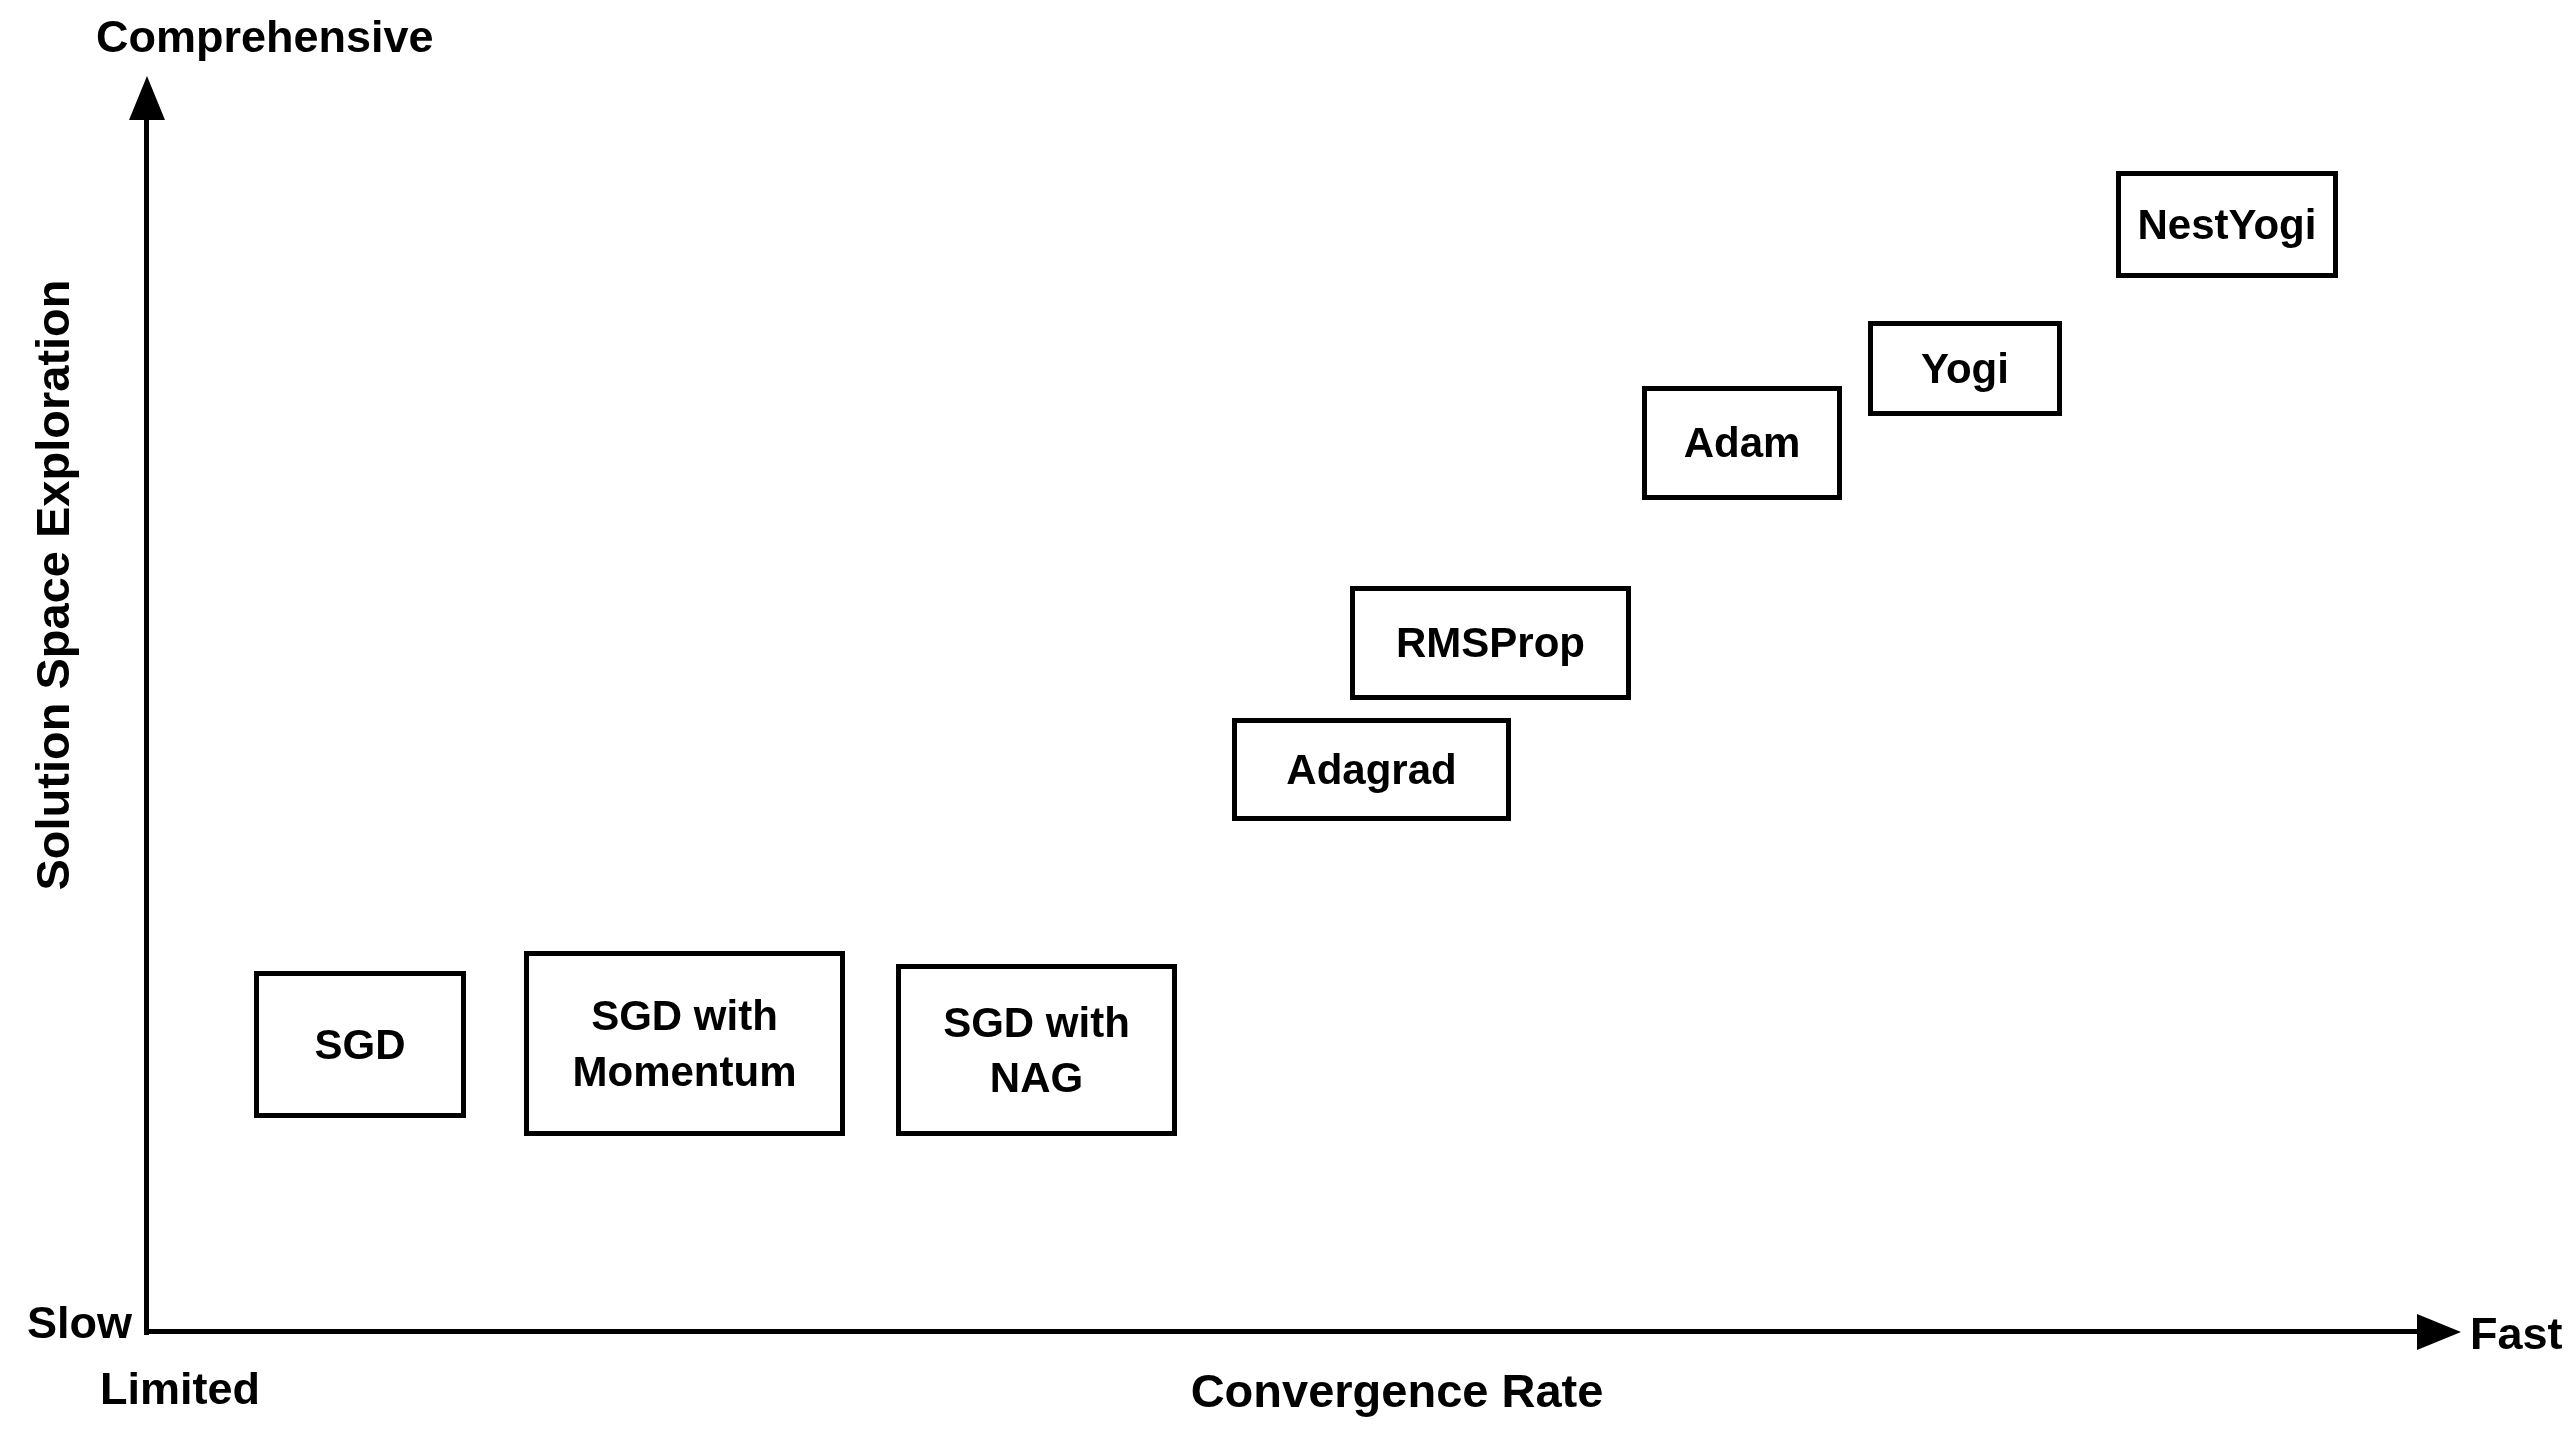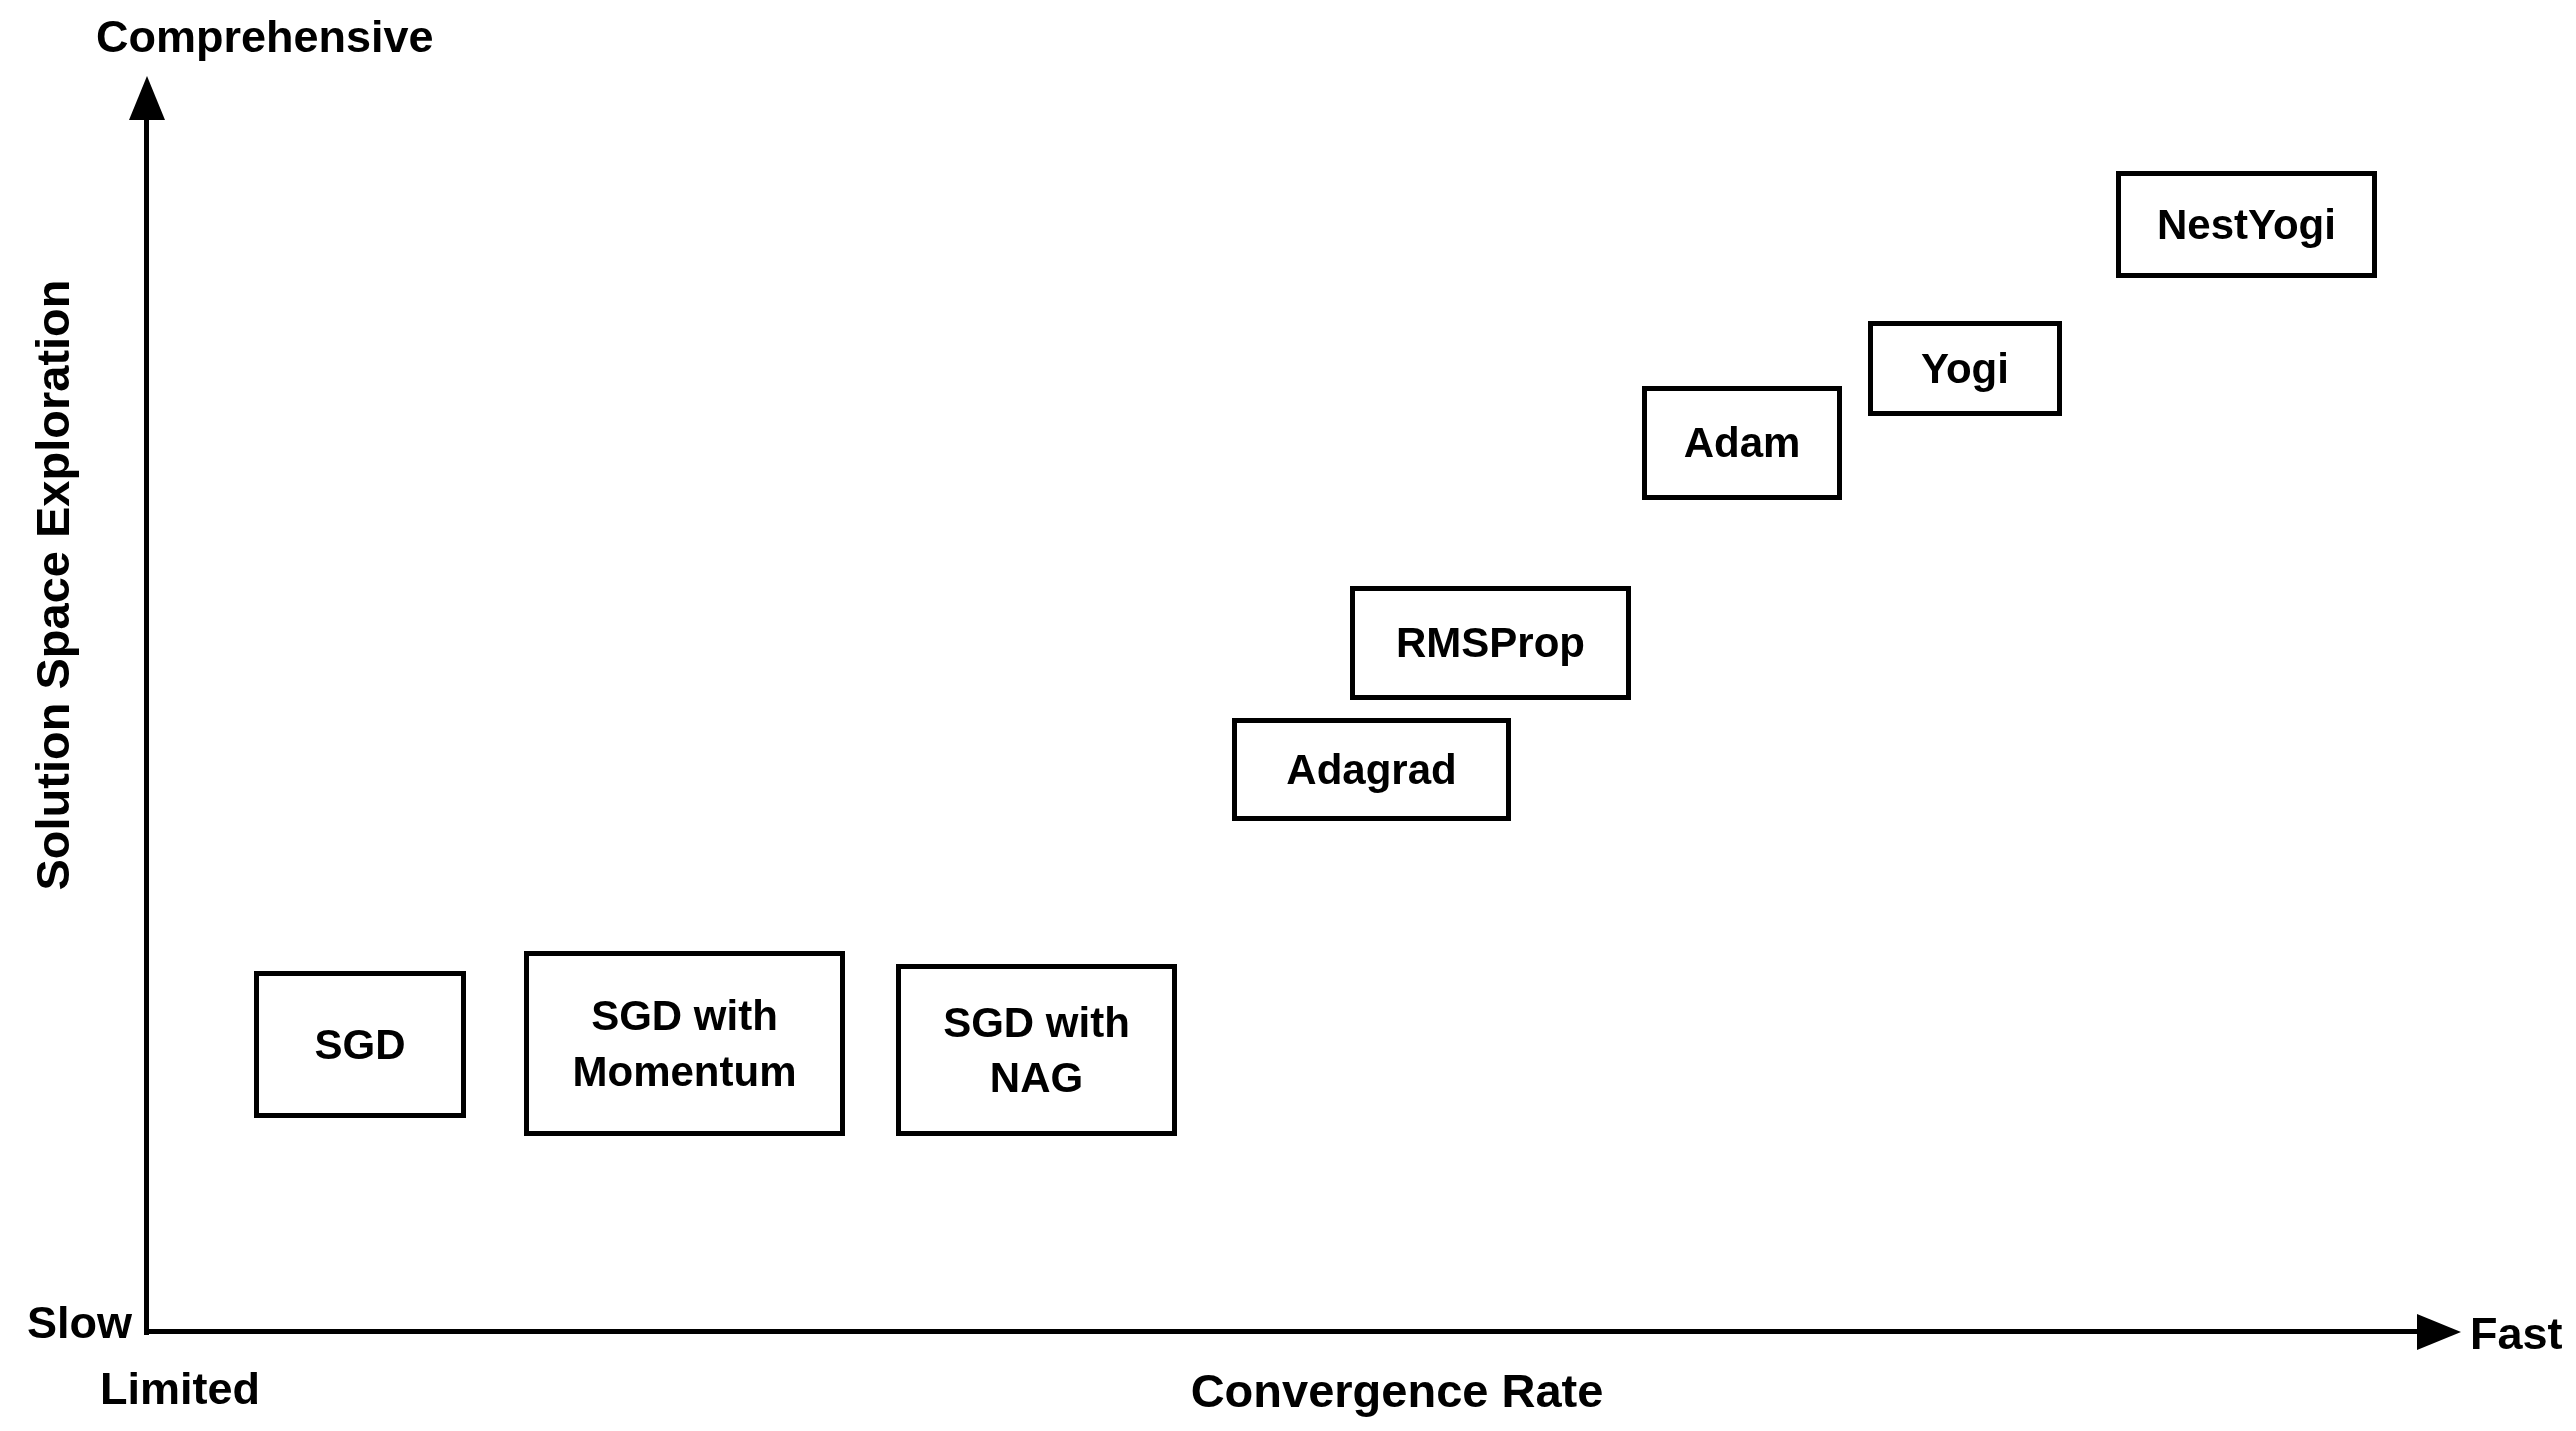--- a/index.html
+++ b/index.html
@@ -108,18 +108,18 @@
   </div>
   <div class="node" style="left: 1350px; top: 586px; width: 281px; height: 114px;">
     <span>RMSProp</span>
   </div>
   <div class="node" style="left: 1642px; top: 386px; width: 200px; height: 114px;">
     <span>Adam</span>
   </div>
   <div class="node" style="left: 1860px; top: 321px; width: 194px; height: 95px; margin-left: 8px;">
     <span>Yogi</span>
   </div>
-  <div class="node" style="left: 2116px; top: 171px; width: 261px; height: 107px;">
+  <div class="node" style="left: 2116px; top: 171px; width: 222px; height: 107px;">
     <span>NestYogi</span>
   </div>
 
 </div>
 
 
 </body></html>

